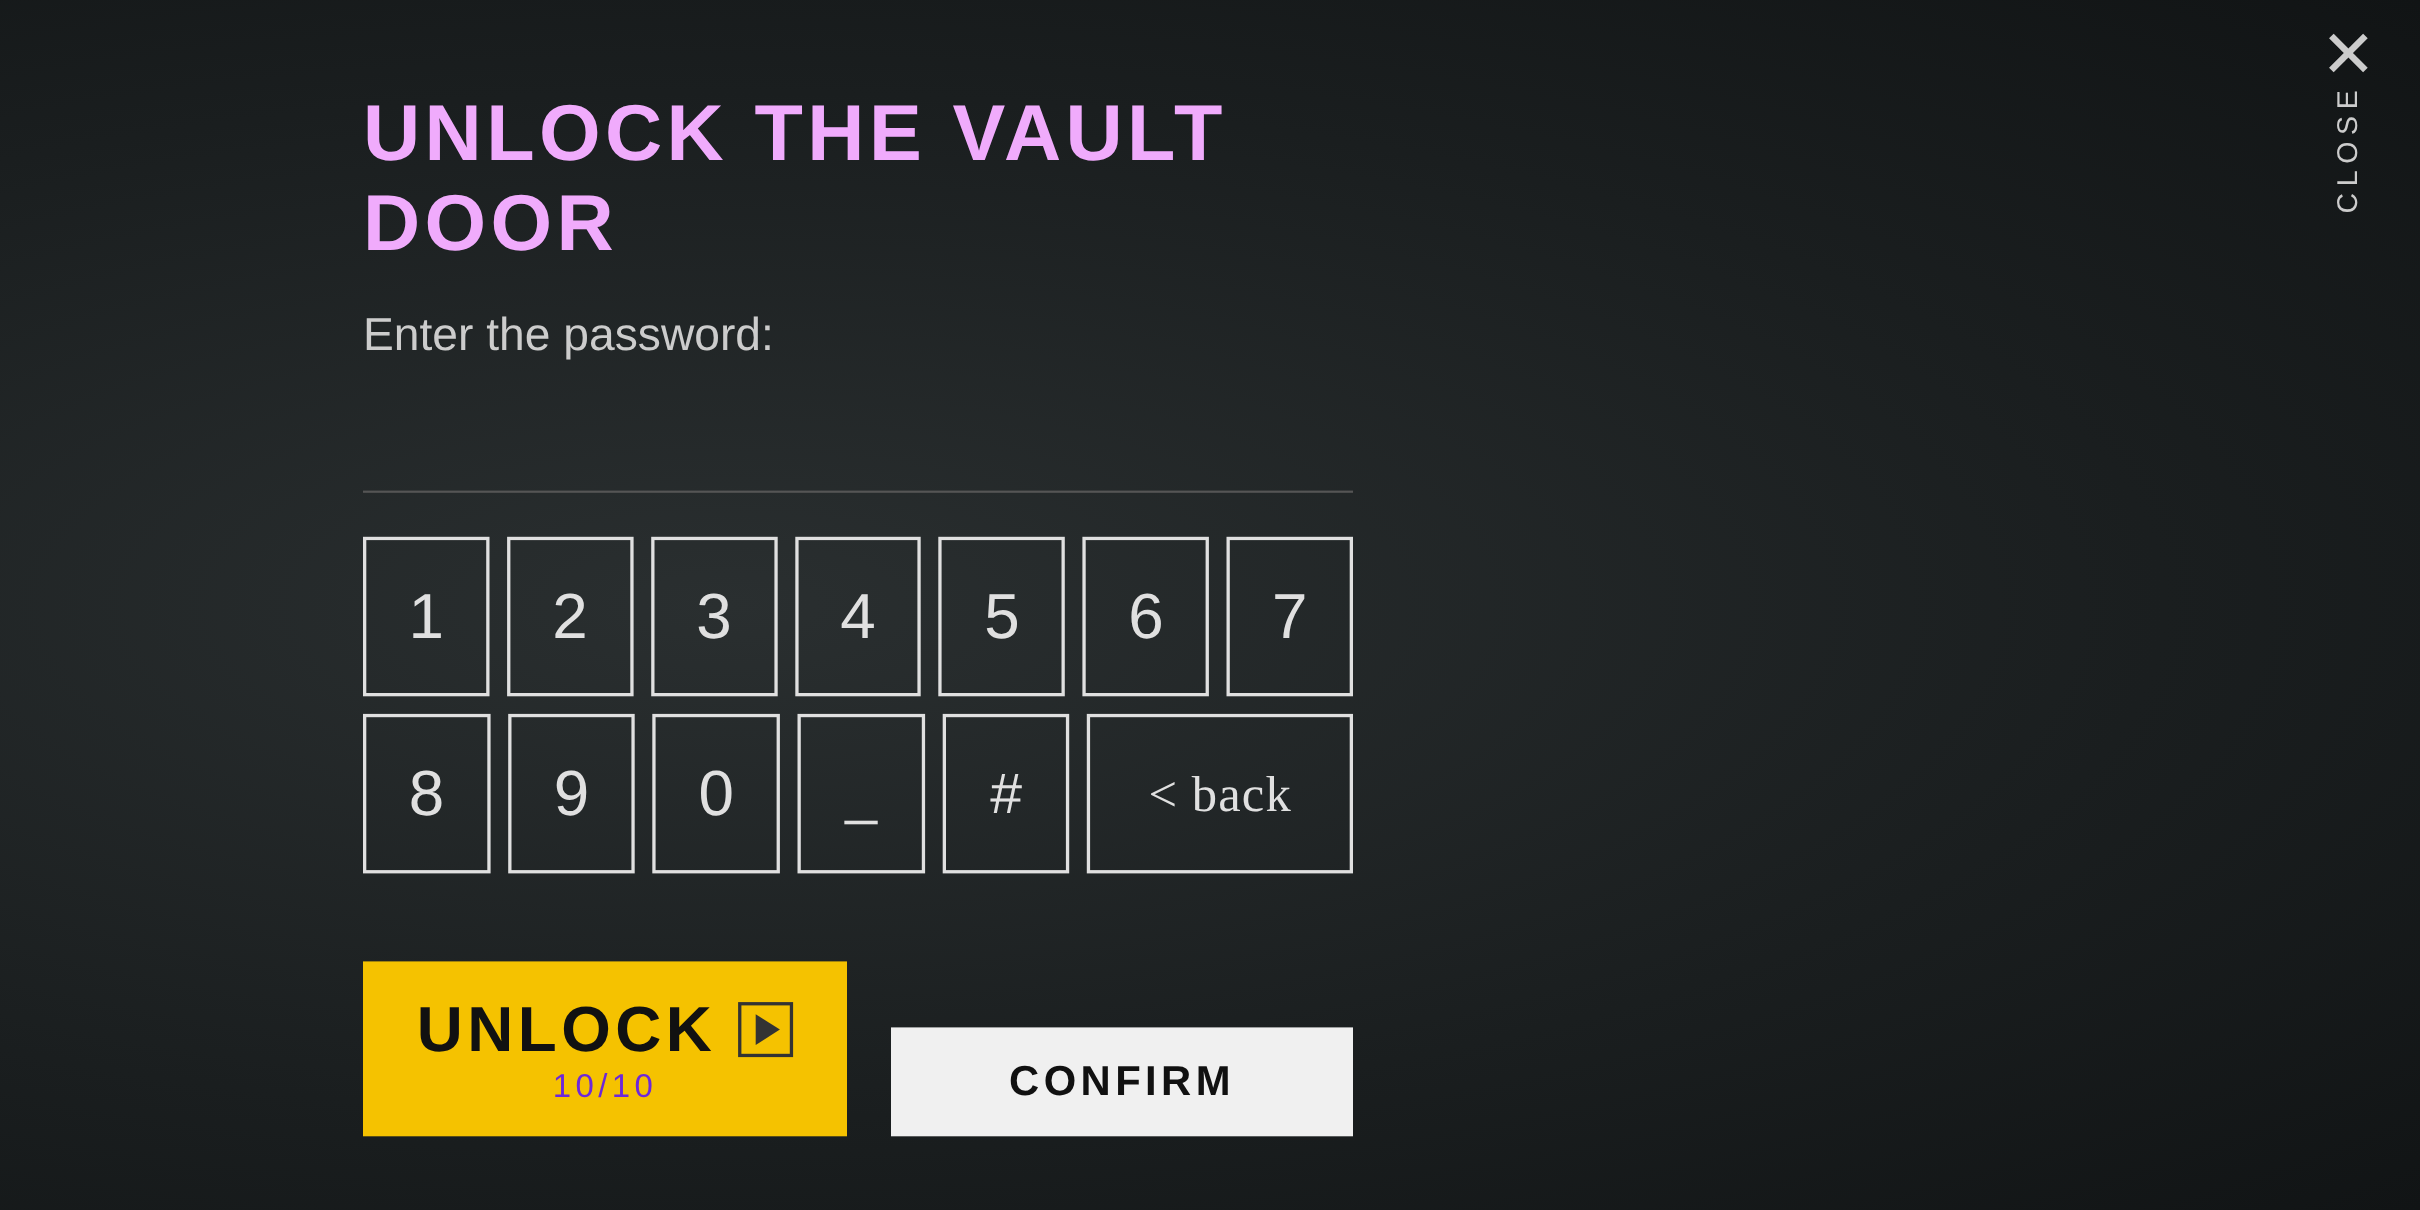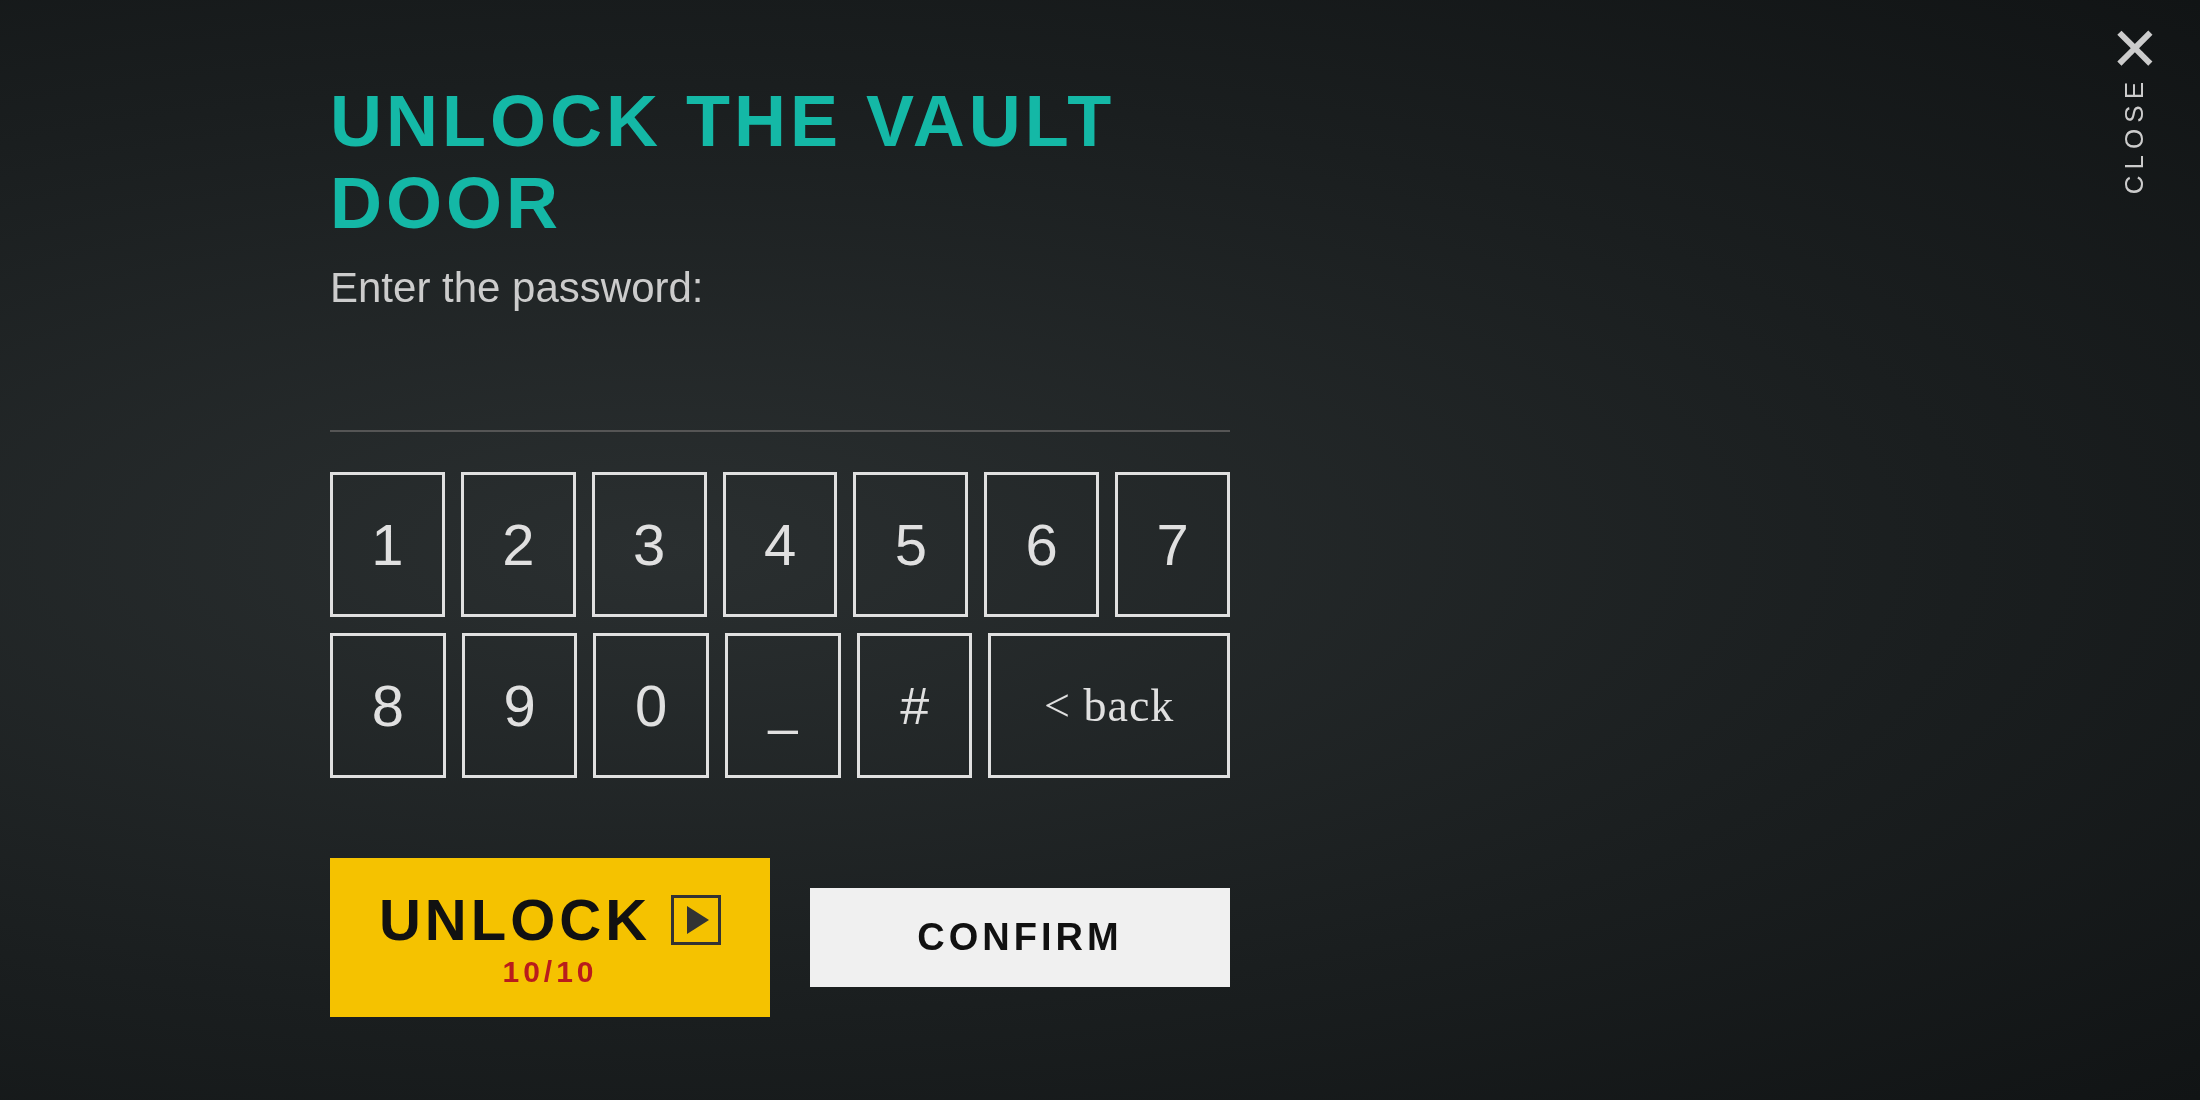--- a/index.html
+++ b/index.html
@@ -53,26 +53,26 @@
     }
 
     .main-content {
       position: absolute;
       top: 80px;
       left: 330px;
       width: 900px;
     }
 
     .title {
-      color: #14b8a6;
+      color: #f0abfc;
       font-size: 72px;
       font-weight: 700;
       letter-spacing: 4px;
       text-transform: uppercase;
-      margin-bottom: 20px;
+      margin-bottom: 36px;
     }
 
     .subtitle {
       color: #cccccc;
       font-size: 42px;
       font-weight: 400;
       margin-bottom: 50px;
     }
 
     .password-display {
@@ -116,21 +116,21 @@
       font-family: Liberation Serif, serif;
     }
 
     .key-btn.symbol {
       font-size: 52px;
     }
 
     .bottom-buttons {
       display: flex;
       gap: 40px;
-      align-items: center;
+      align-items: flex-end;
     }
 
     .unlock-btn {
       background: #f5c200;
       border: none;
       color: #111;
       font-size: 58px;
       font-weight: 800;
       letter-spacing: 4px;
       cursor: pointer;
@@ -144,22 +144,22 @@
     }
 
     .unlock-btn-inner {
       display: flex;
       align-items: center;
       gap: 20px;
     }
 
     .unlock-counter {
       font-size: 30px;
-      font-weight: 700;
-      color: #b91c1c;
+      font-weight: 400;
+      color: #6d28d9;
     }
 
     .play-icon {
       display: inline-block;
       width: 50px;
       height: 50px;
       border: 3px solid #333;
       display: flex;
       align-items: center;
       justify-content: center;

